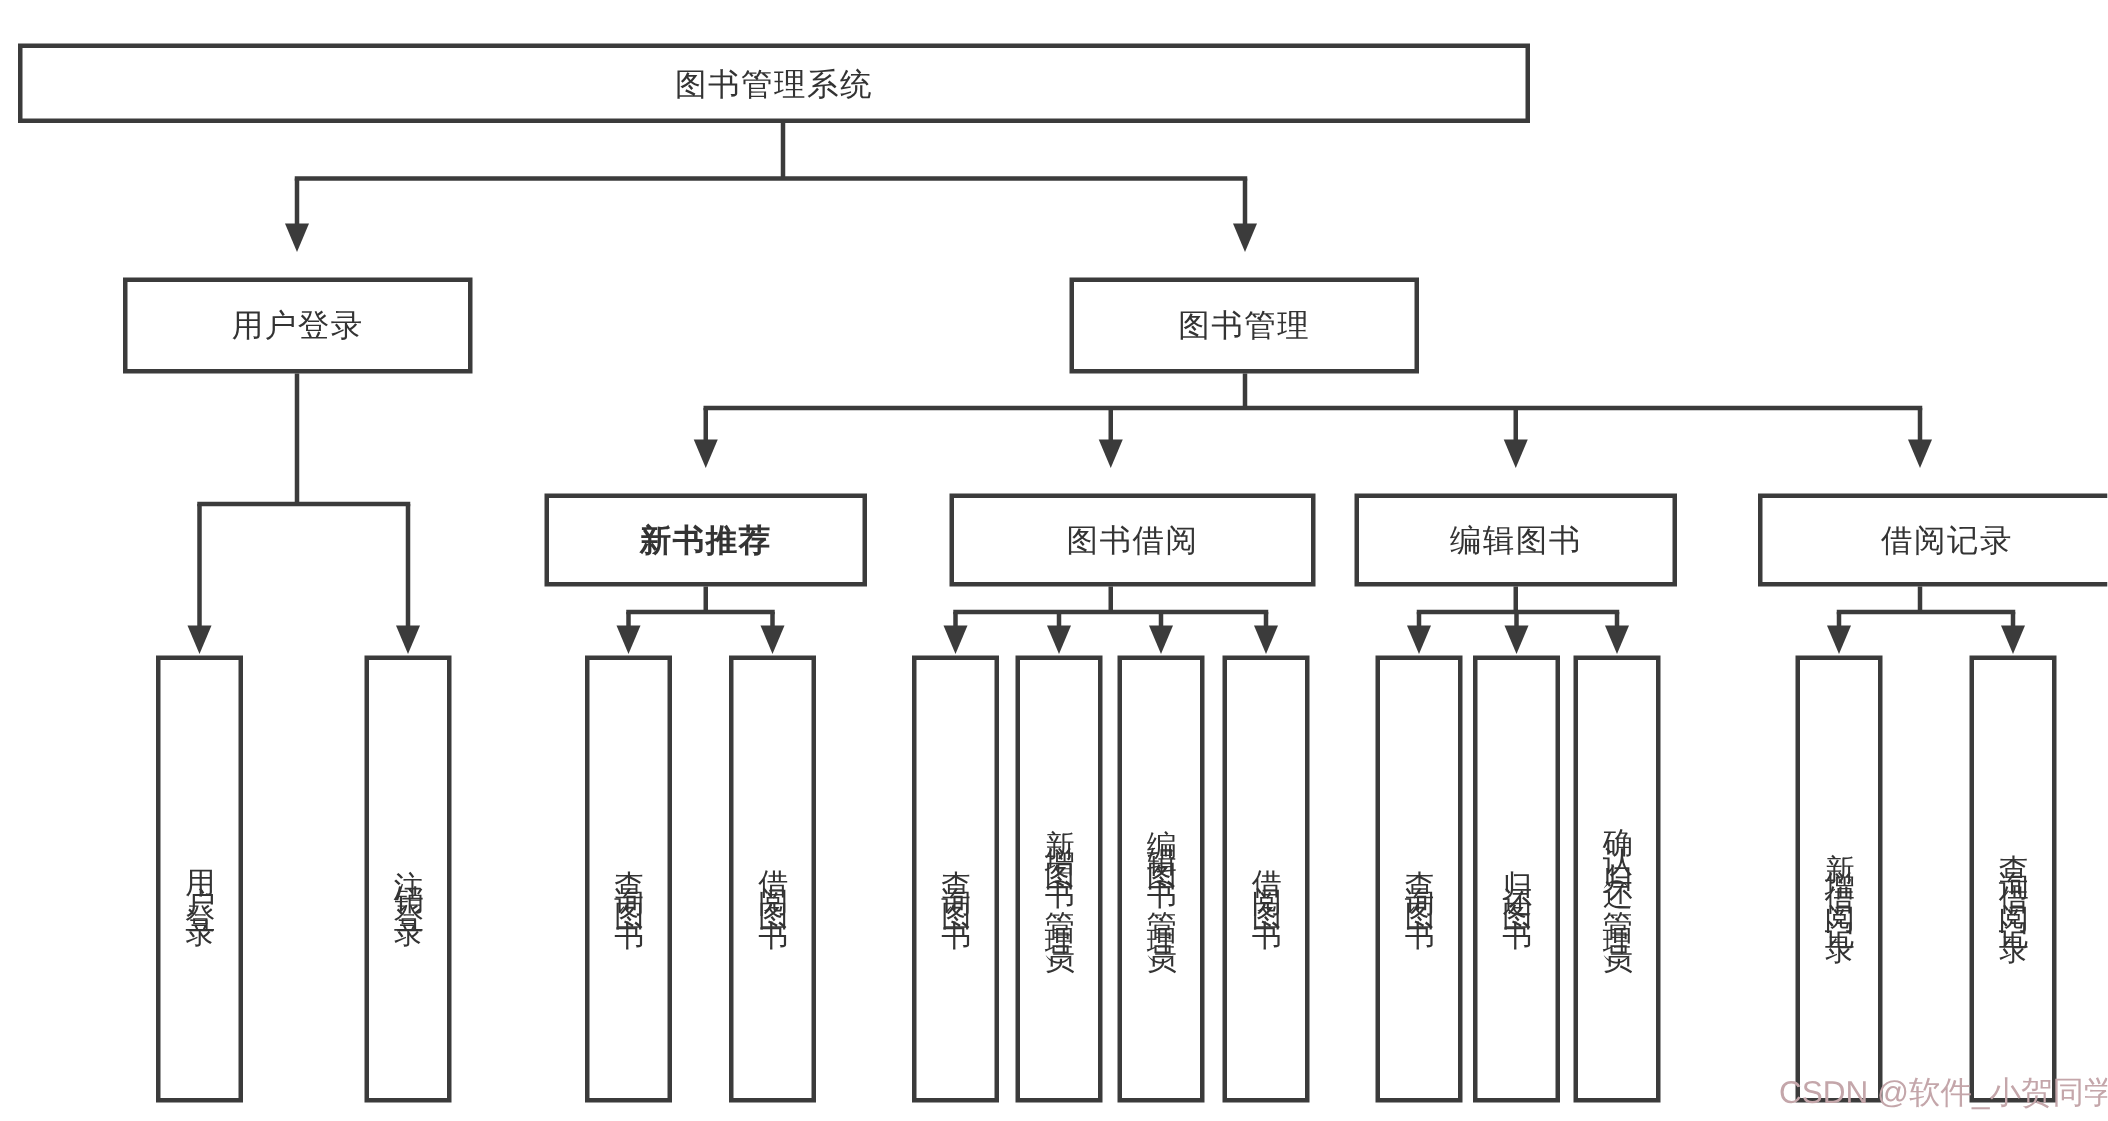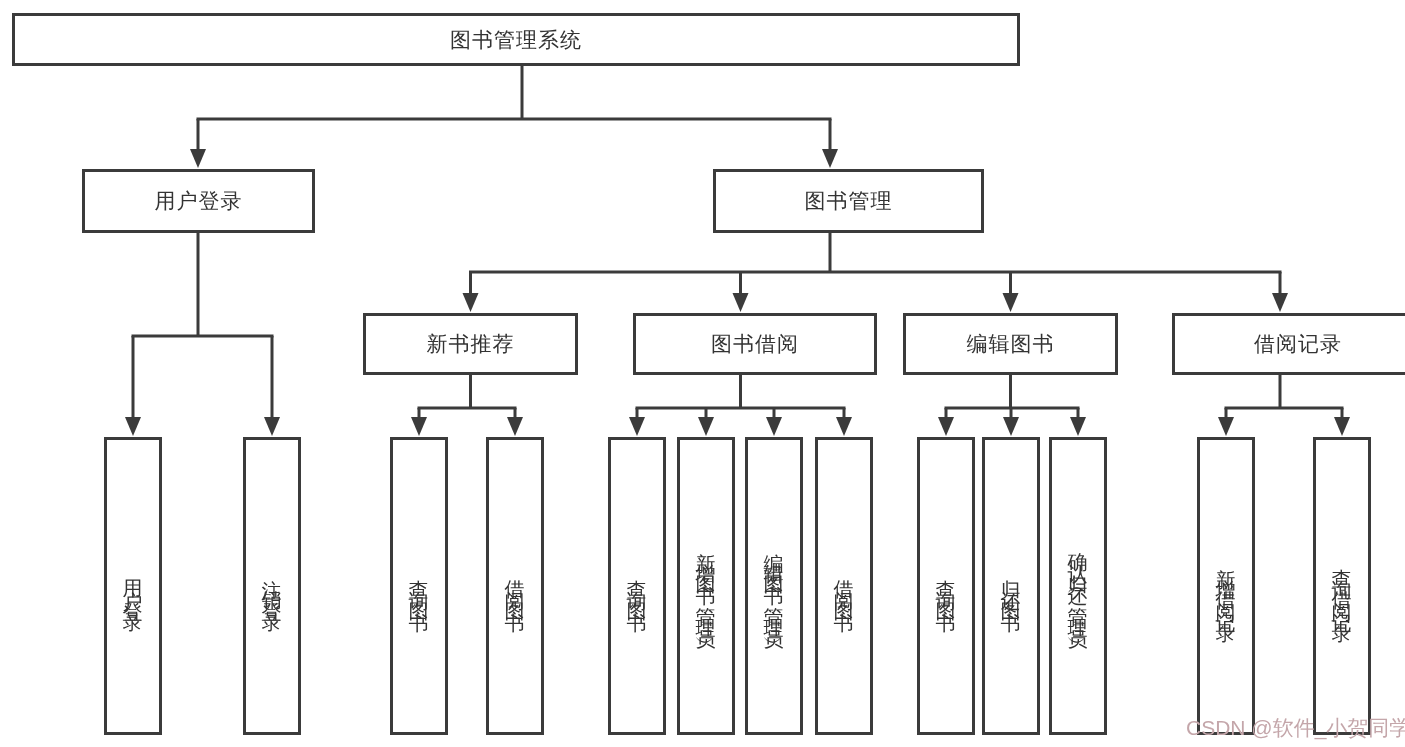--- a/index.html
+++ b/index.html
@@ -20,32 +20,32 @@
   .ah{fill:var(--line);stroke:none;}
   .box{
     position:absolute;
     box-sizing:border-box;
     background:var(--bg);
     border:3px solid var(--line);
     color:var(--text);
     display:flex;align-items:center;justify-content:center;
     z-index:2;
   }
-  .box.h{font-size:21px;letter-spacing:1px;}
+  .box.h{font-size:21px;letter-spacing:1px;margin-top:16px;}
   .box.v span{
     writing-mode:vertical-rl;
     line-height:1;
     font-size:20px;
     letter-spacing:11px;
   }
   
   .b-root{left:12px;top:13px;width:1008px;height:53px;font-size:22px;}
   .b-l2a{left:82px;top:169px;width:233px;height:64px;}
-  .b-l2b{left:713px;top:169px;width:271px;height:64px;}
-  .b-l3a{left:363px;top:313px;width:215px;height:62px;}
+  .b-l2b{left:713px;top:169px;width:233px;height:64px;}
+  .b-l3a{left:363px;top:313px;width:215px;height:62px;font-weight:bold;}
   .b-l3b{left:633px;top:313px;width:244px;height:62px;}
   .b-l3c{left:903px;top:313px;width:215px;height:62px;}
   .b-l3d{left:1172px;top:313px;width:252px;height:62px;}
   .leaf{top:437px;width:58px;height:298px;}
   .b-ul1{left:104px;} .b-ul2{left:243px;}
   .b-nb1{left:390px;} .b-nb2{left:486px;}
   .b-bb1{left:608px;} .b-bb2{left:677px;} .b-bb3{left:745px;} .b-bb4{left:815px;}
   .b-cb1{left:917px;} .b-cb2{left:982px;} .b-cb3{left:1049px;}
   .b-br1{left:1197px;} .b-br2{left:1313px;}
   .watermark{

